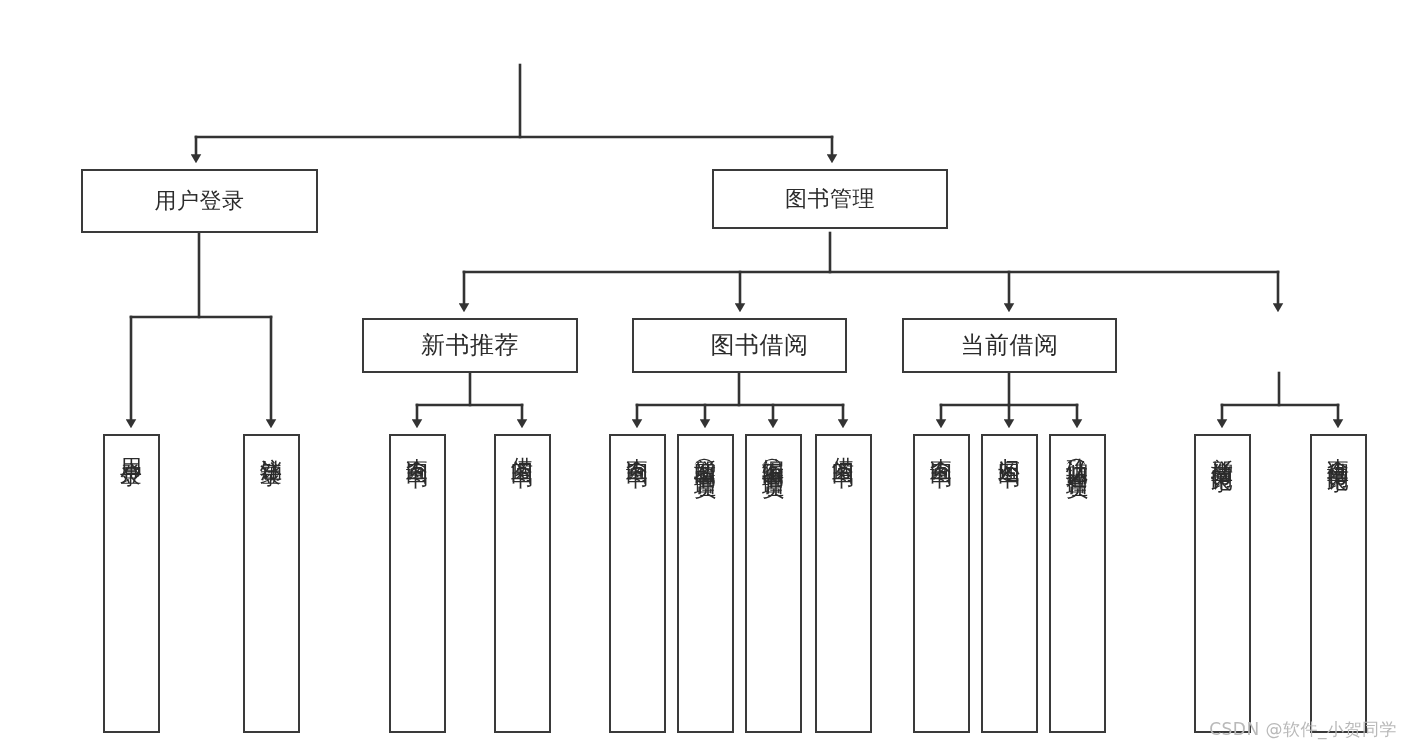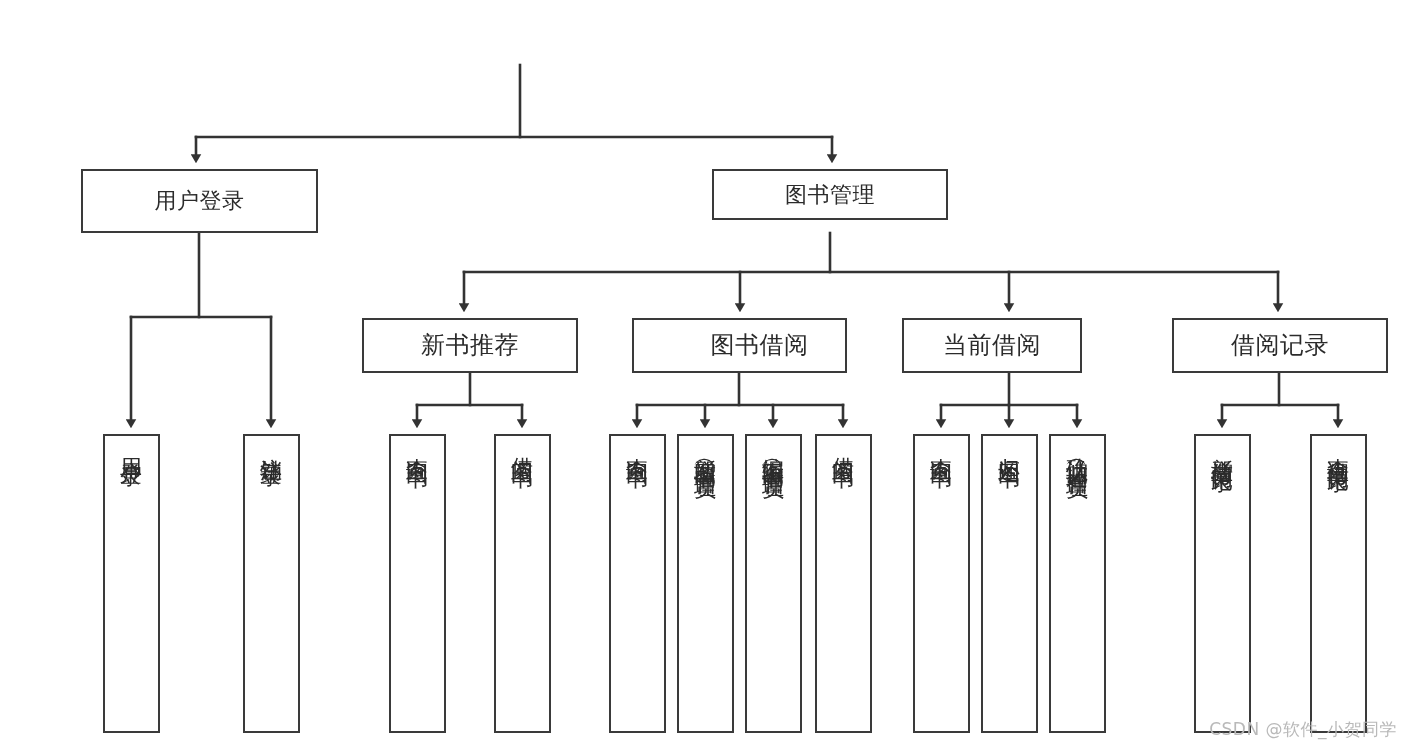--- a/index.html
+++ b/index.html
@@ -119,35 +119,32 @@
       <path d="M 1222 405 L 1338 405"></path>
       <path d="M 1222 405 L 1222 420" marker-end="url(#arrow)"></path>
       <path d="M 1338 405 L 1338 420" marker-end="url(#arrow)"></path>
     </g>
   </svg>
 
 
   <div class="node lvl2" style="left:81px;top:169px;width:237px;height:64px;">
     <span class="label">用户登录</span>
   </div>
-  <div class="node lvl2" style="left:712px;top:169px;width:236px;height:51px;">
+  <div class="node lvl2" style="left:712px;top:169px;width:236px;height:60px;">
     <span class="label">图书管理</span>
   </div>
 
   <div class="node lvl3" style="left:362px;top:318px;width:216px;height:55px;">
     <span class="label">新书推荐</span>
   </div>
   <div class="node lvl3" style="left:632px;top:318px;width:215px;height:55px;padding-left:40px;">
     <span class="label">图书借阅</span>
   </div>
-  <div class="node lvl3" style="left:902px;top:318px;width:180px;height:55px;">
+  <div class="node lvl3" style="left:902px;top:318px;width:215px;height:55px;">
     <span class="label">当前借阅</span>
-  </div>
-  <div class="node lvl3" style="left:1172px;top:318px;width:216px;height:55px;">
-    <span class="label">借阅记录</span>
   </div>
 
   <div class="node leaf" style="left:103px;top:434px;width:57px;height:299px;">
     <span class="label">用户登录</span>
   </div>
   <div class="node leaf" style="left:243px;top:434px;width:57px;height:299px;">
     <span class="label">注销登录</span>
   </div>
 
   <div class="node leaf" style="left:389px;top:434px;width:57px;height:299px;">

